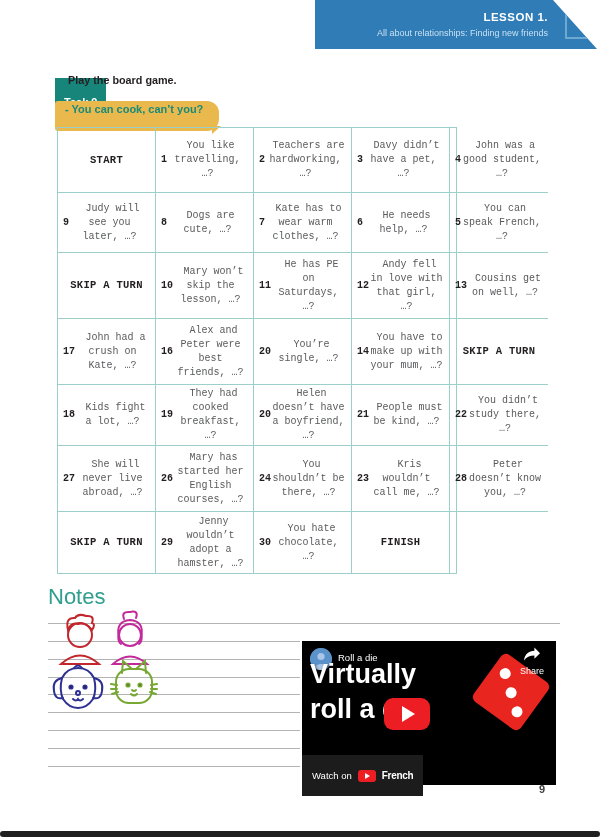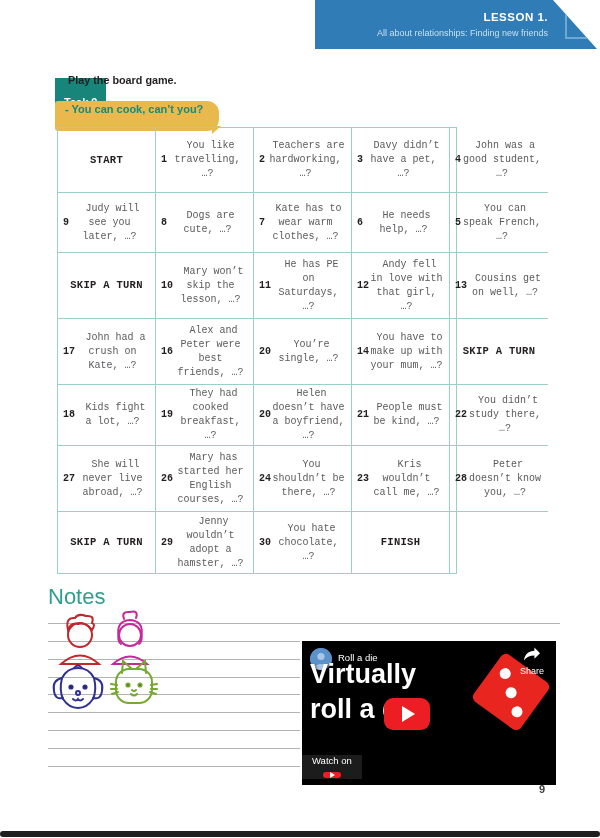--- a/index.html
+++ b/index.html
@@ -53,22 +53,22 @@
         line-height:1.3;text-shadow:1px 2px 3px rgba(0,0,0,.9);}
   .vid-play{position:absolute;left:82px;top:57px;width:46px;height:32px;background:#ed1d24;
         border-radius:9px;display:flex;align-items:center;justify-content:center;}
   .vid-play:after{content:"";width:0;height:0;border-left:13px solid #fff;
         border-top:8px solid transparent;border-bottom:8px solid transparent;margin-left:3px;}
   .die{position:absolute;left:180px;top:22px;width:58px;height:58px;background:#e8251f;
         border-radius:6px;transform:rotate(36deg);}
   .die .dot{position:absolute;width:11px;height:11px;border-radius:50%;background:#fff;}
   .share{position:absolute;right:12px;top:6px;text-align:center;color:#fff;}
   .share-label{font-size:9px;display:block;margin-top:1px;}
-  .watchbar{position:absolute;left:0;top:114px;height:24px;background:#1c1c1c;
-        display:flex;align-items:center;padding:0 10px;gap:6px;flex-direction:column;}
+  .watchbar{position:absolute;left:0;top:114px;height:41px;background:#1c1c1c;
+        display:flex;align-items:center;padding:0 10px;gap:6px;}
   .watch-label{color:#fff;font-size:9.5px;}
   .yt-badge{width:18px;height:12px;background:#ed1d24;border-radius:3px;
         display:flex;align-items:center;justify-content:center;}
   .yt-badge:after{content:"";width:0;height:0;border-left:5px solid #fff;
         border-top:3px solid transparent;border-bottom:3px solid transparent;margin-left:1px;}
   .yt-word{color:#fff;font-size:10px;font-weight:bold;letter-spacing:-.3px;}
 
   .page-num{position:absolute;left:539px;top:783px;font-size:11px;font-weight:bold;color:#3c3c3c;}
   .bottom-bar{position:absolute;left:0;top:831px;width:600px;height:6px;background:#1f1f1f;border-radius:3px;}
 </style>

